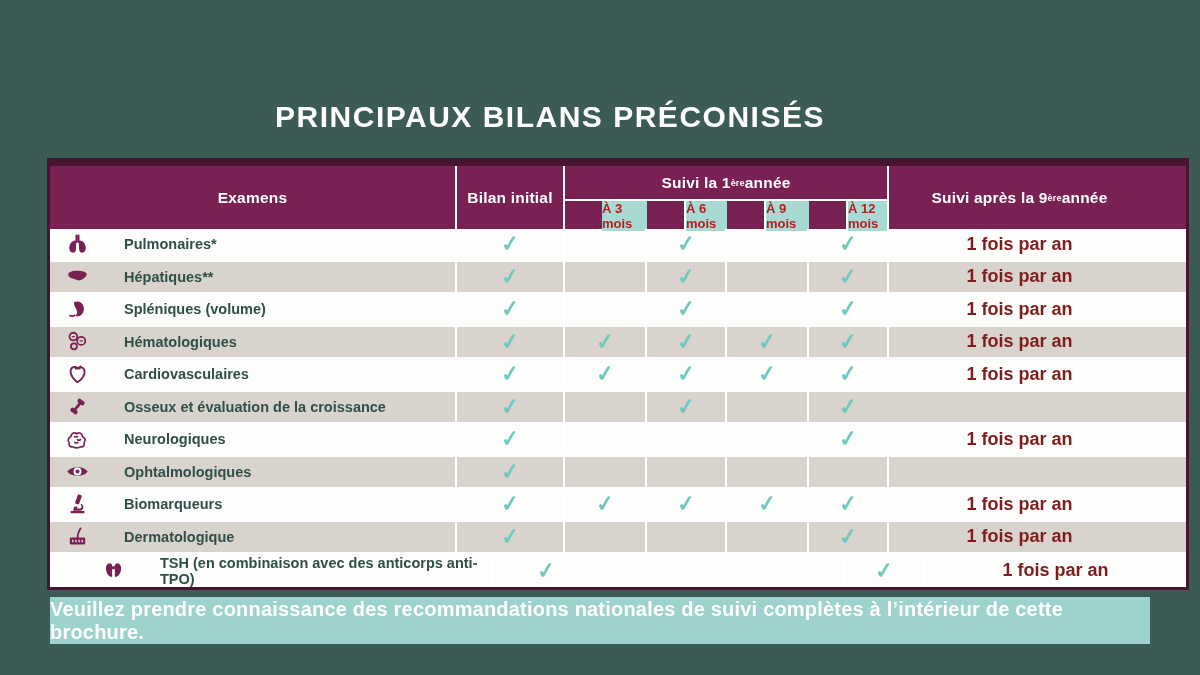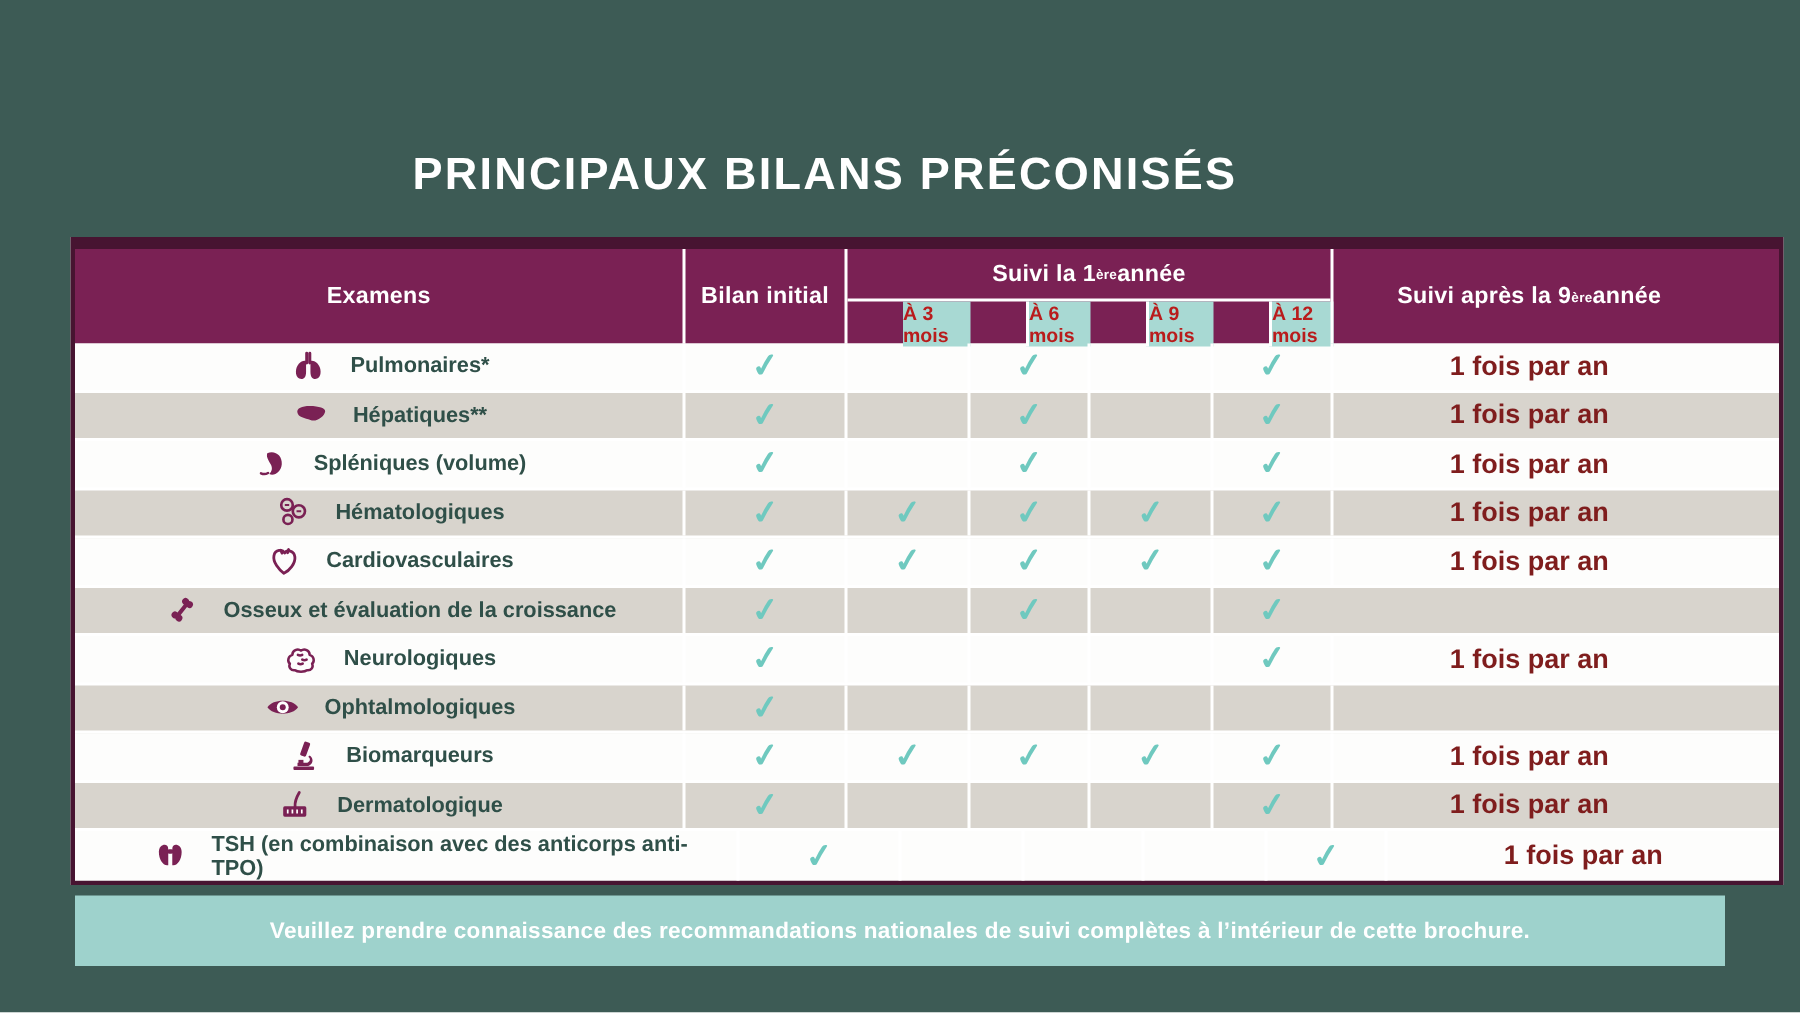--- a/index.html
+++ b/index.html
@@ -65,21 +65,21 @@
     display: grid;
     grid-template-columns: 405px 108px 82px 80px 82px 80px 263px;
     height: 32.5px;
     background: #fdfdfc;
     border-bottom: 2px solid #ffffff;
   }
   .row:last-child { border-bottom: none; height: 33px; padding-left: 36px; }
   .row.alt { background: var(--altrow, #d8d4cd); }
   .cell { display: flex; align-items: center; justify-content: center; }
   .cell + .cell { border-left: 2px solid #ffffff; }
-  .label-cell { justify-content: center; padding-left: 11px; }
+  .label-cell { justify-content: flex-start; padding-left: 11px; gap: 19px; }
   .icon {
     width: 32px; height: 27px;
     display: flex; align-items: center; justify-content: center;
     margin-right: 12px;
     color: var(--purple, #7a2154);
     flex: none;
   }
   .icon svg { width: 25px; height: 25px; display: block; }
   .lbl { font-size: 14.5px; font-weight: bold; color: var(--labeltext, #2f4f48); }
   .check {
@@ -91,21 +91,21 @@
 
   
   .banner {
     position: absolute;
     left: 50px; top: 597px;
     width: 1100px; height: 47px;
     background: var(--banner, #9ed2cc);
     display: flex; align-items: center; justify-content: center;
     color: #ffffff;
     font-weight: bold;
-    font-size: 15px;
+    font-size: 20px;
     letter-spacing: 0.2px;
   }
 </style>
 </head>
 <body>
 
 <div class="stage">
 
   <div class="title">PRINCIPAUX BILANS PRÉCONISÉS</div>
 

